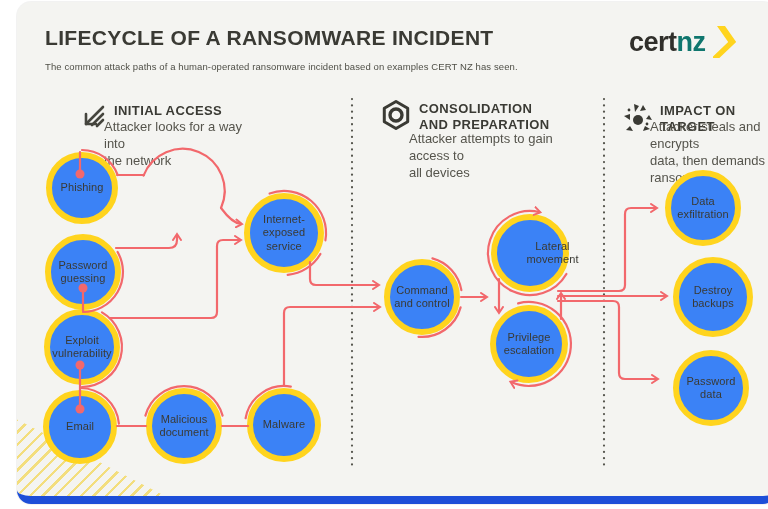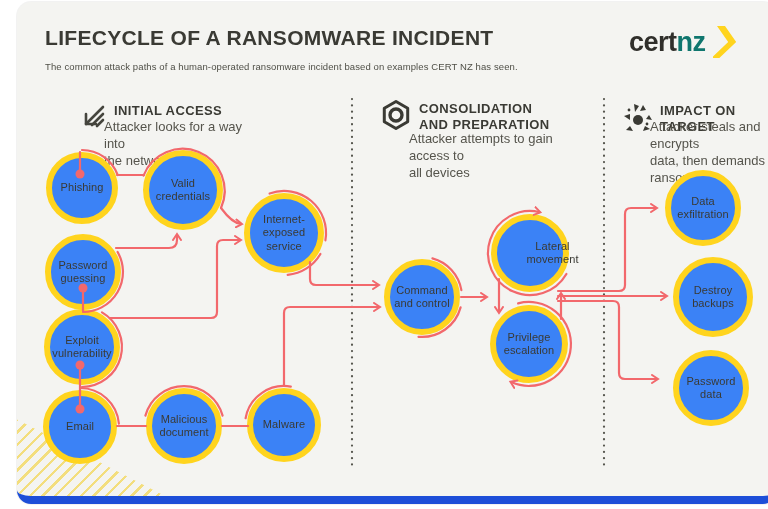--- a/index.html
+++ b/index.html
@@ -82,21 +82,20 @@
         <circle cx="26" cy="23" r="1.4"></circle>
         <circle cx="8" cy="9" r="1.4"></circle>
       </g>
     </svg>
     <div class="stitle">IMPACT ON TARGET</div>
     <div class="sdesc" style="top:18px;width:125px;">Attacker steals and encrypts
 data, then demands ransom</div>
   </div>
 
   <div class="node" style="left:29px;top:150px;width:72px;height:72px;">Phishing</div>
-  <div class="node" style="left:126px;top:148px;width:80px;height:80px;">Valid credentials</div>
   <div class="node" style="left:28px;top:232px;width:76px;height:76px;">Password guessing</div>
   <div class="node" style="left:227px;top:191px;width:80px;height:80px;">Internet-exposed service</div>
   <div class="node" style="left:27px;top:307px;width:76px;height:76px;">Exploit vulnerability</div>
   <div class="node" style="left:26px;top:388px;width:74px;height:74px;">Email</div>
   <div class="node" style="left:129px;top:386px;width:76px;height:76px;">Malicious document</div>
   <div class="node" style="left:230px;top:386px;width:74px;height:74px;">Malware</div>
   <div class="node" style="left:367px;top:257px;width:76px;height:76px;">Command and control</div>
   <div class="node" style="left:474px;top:212px;width:78px;height:78px;padding-left:47px;">Lateral movement</div>
   <div class="node" style="left:473px;top:303px;width:78px;height:78px;">Privilege escalation</div>
   <div class="node" style="left:648px;top:168px;width:76px;height:76px;">Data exfiltration</div>

